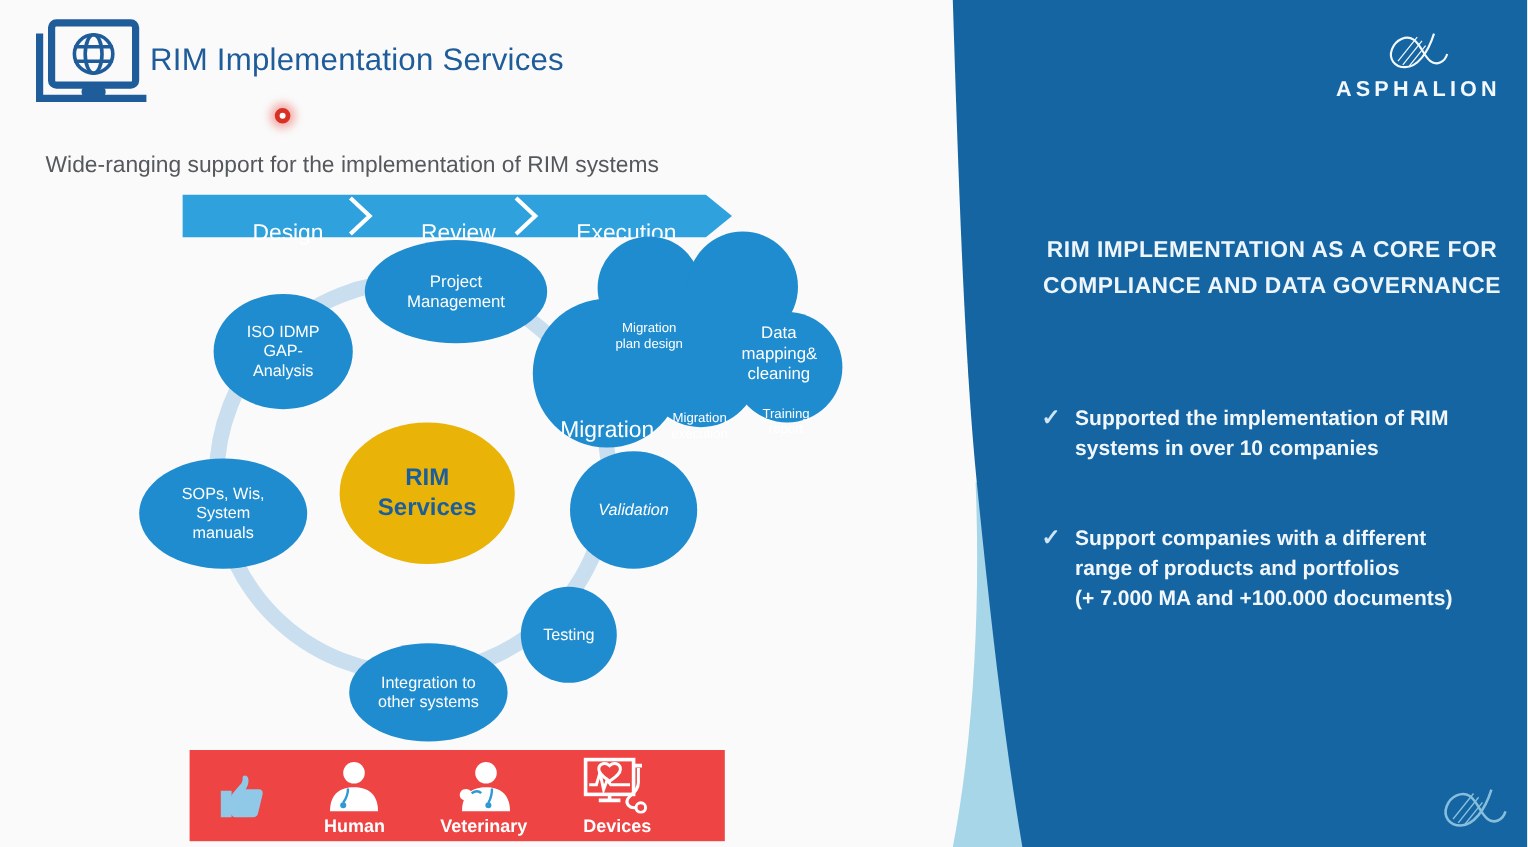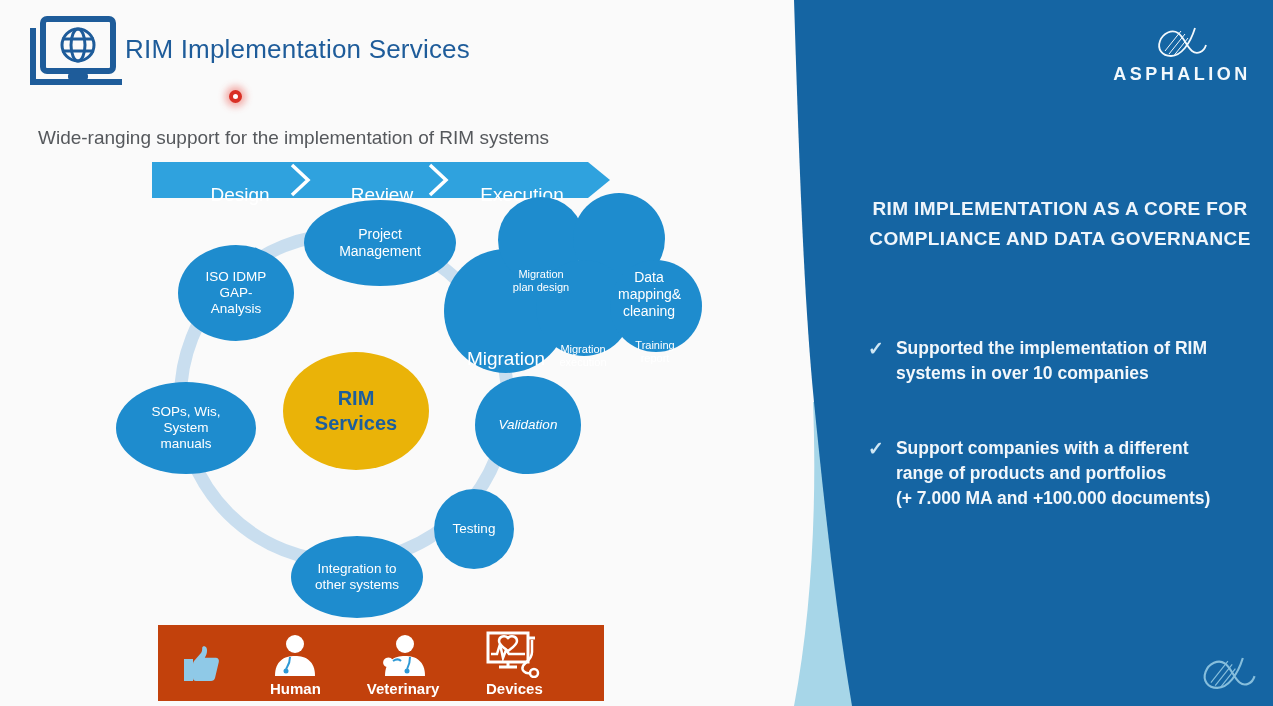--- a/index.html
+++ b/index.html
@@ -25,21 +25,21 @@
   .node { border-radius:50%; background:#1e8cce; display:flex; align-items:center;
           justify-content:center; text-align:center; color:#fff; font-size:13.5px; line-height:1.18; }
   .node-inner { display:inline-block; }
   .center-node { left:283px; top:352px; width:146px; height:118px; border-radius:50%;
                  background:#eab308; display:flex; align-items:center; justify-content:center;
                  text-align:center; color:#1c5e9c; font-size:20px; font-weight:bold; line-height:1.25; }
   .cloud-circle { border-radius:50%; background:#1e8cce; }
   .cloud-label { color:#fff; text-align:center; line-height:1.2;margin-top:47px; }
 
   
-  .bottom-bar { left:158px; top:625px; width:446px; height:76px; background:#c2410c;
+  .bottom-bar { left:158px; top:625px; width:446px; height:76px; background:#ef4444;
                 display:flex; align-items:flex-end; padding:0 0 4px 22px; gap:46px; }
   .bar-group { display:flex; flex-direction:column; align-items:center; }
   .bar-label { color:#fff; font-weight:bold; font-size:15px; margin-top:2px; }
   .thumb-wrap { padding-bottom:14px; }
 
   
   .sidebar-svg { left:0; top:0; pointer-events:none; }
   .brand-block { left:1104px; top:24px; width:156px; display:flex; flex-direction:column; align-items:center; }
   .brand-text { color:#f2f8fc; font-weight:bold; font-size:18px; letter-spacing:3.5px; margin-top:2px; }
   .headline { left:840px; top:194px; width:440px; text-align:center; color:#eef5fb;

